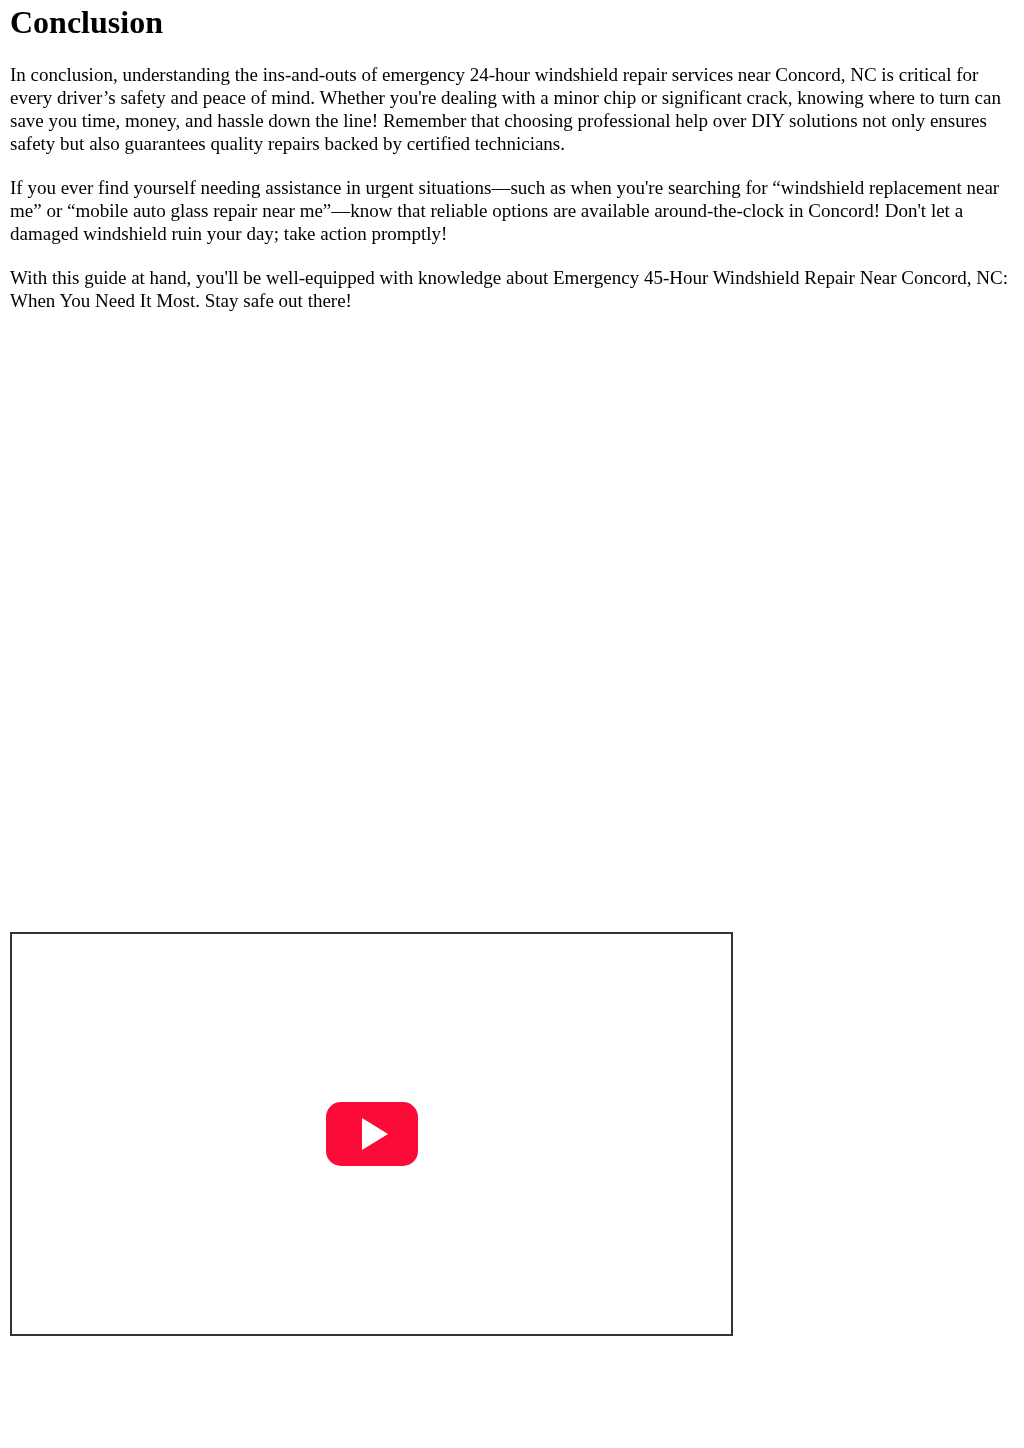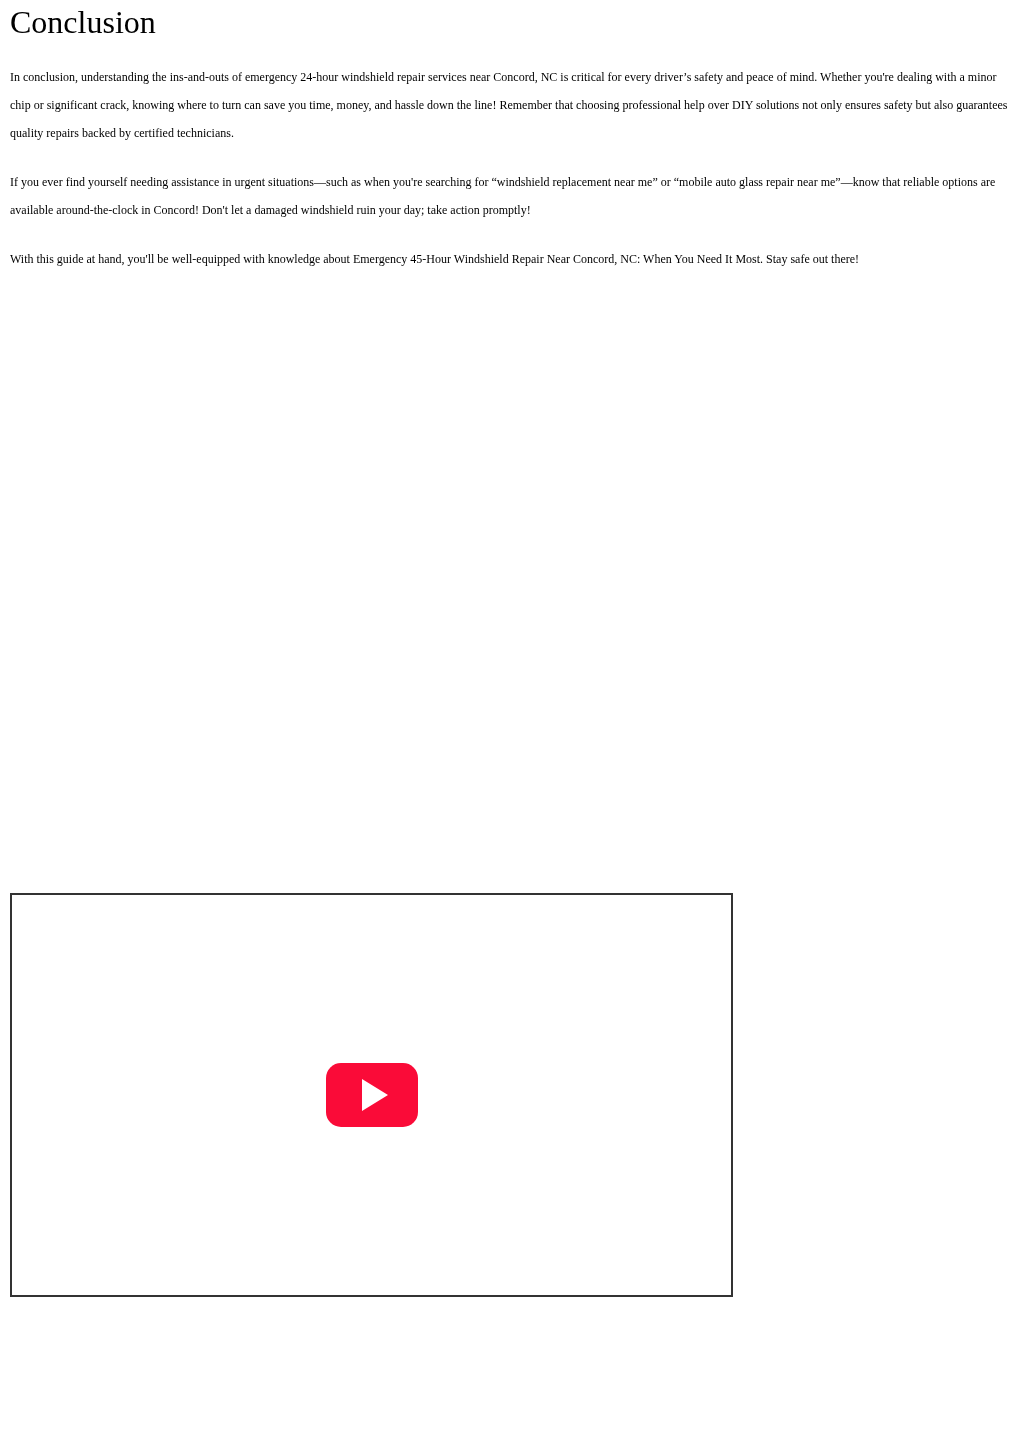--- a/index.html
+++ b/index.html
@@ -12,26 +12,26 @@
     min-height: 1448px;
     font-family: "Liberation Serif", serif;
     color: #000000;
   }
   .content {
     padding: 4px 10px 0 10px;
   }
   h1.page-title {
     font-size: 32px;
     line-height: 1.15;
-    font-weight: normal;
+    font-weight: bold;
     margin: 0 0 22px 0;
   }
   p.body-paragraph {
-    font-size: 12px;
-    line-height: 28px;
+    font-size: 19px;
+    line-height: 23px;
     margin: 0 0 21px 0;
     max-width: 1004px;
   }
   .video-frame {
     box-sizing: content-box;
     margin-top: 620px;
     width: 719px;
     height: 400px;
     border: 2px solid #333333;
     background: #ffffff;

